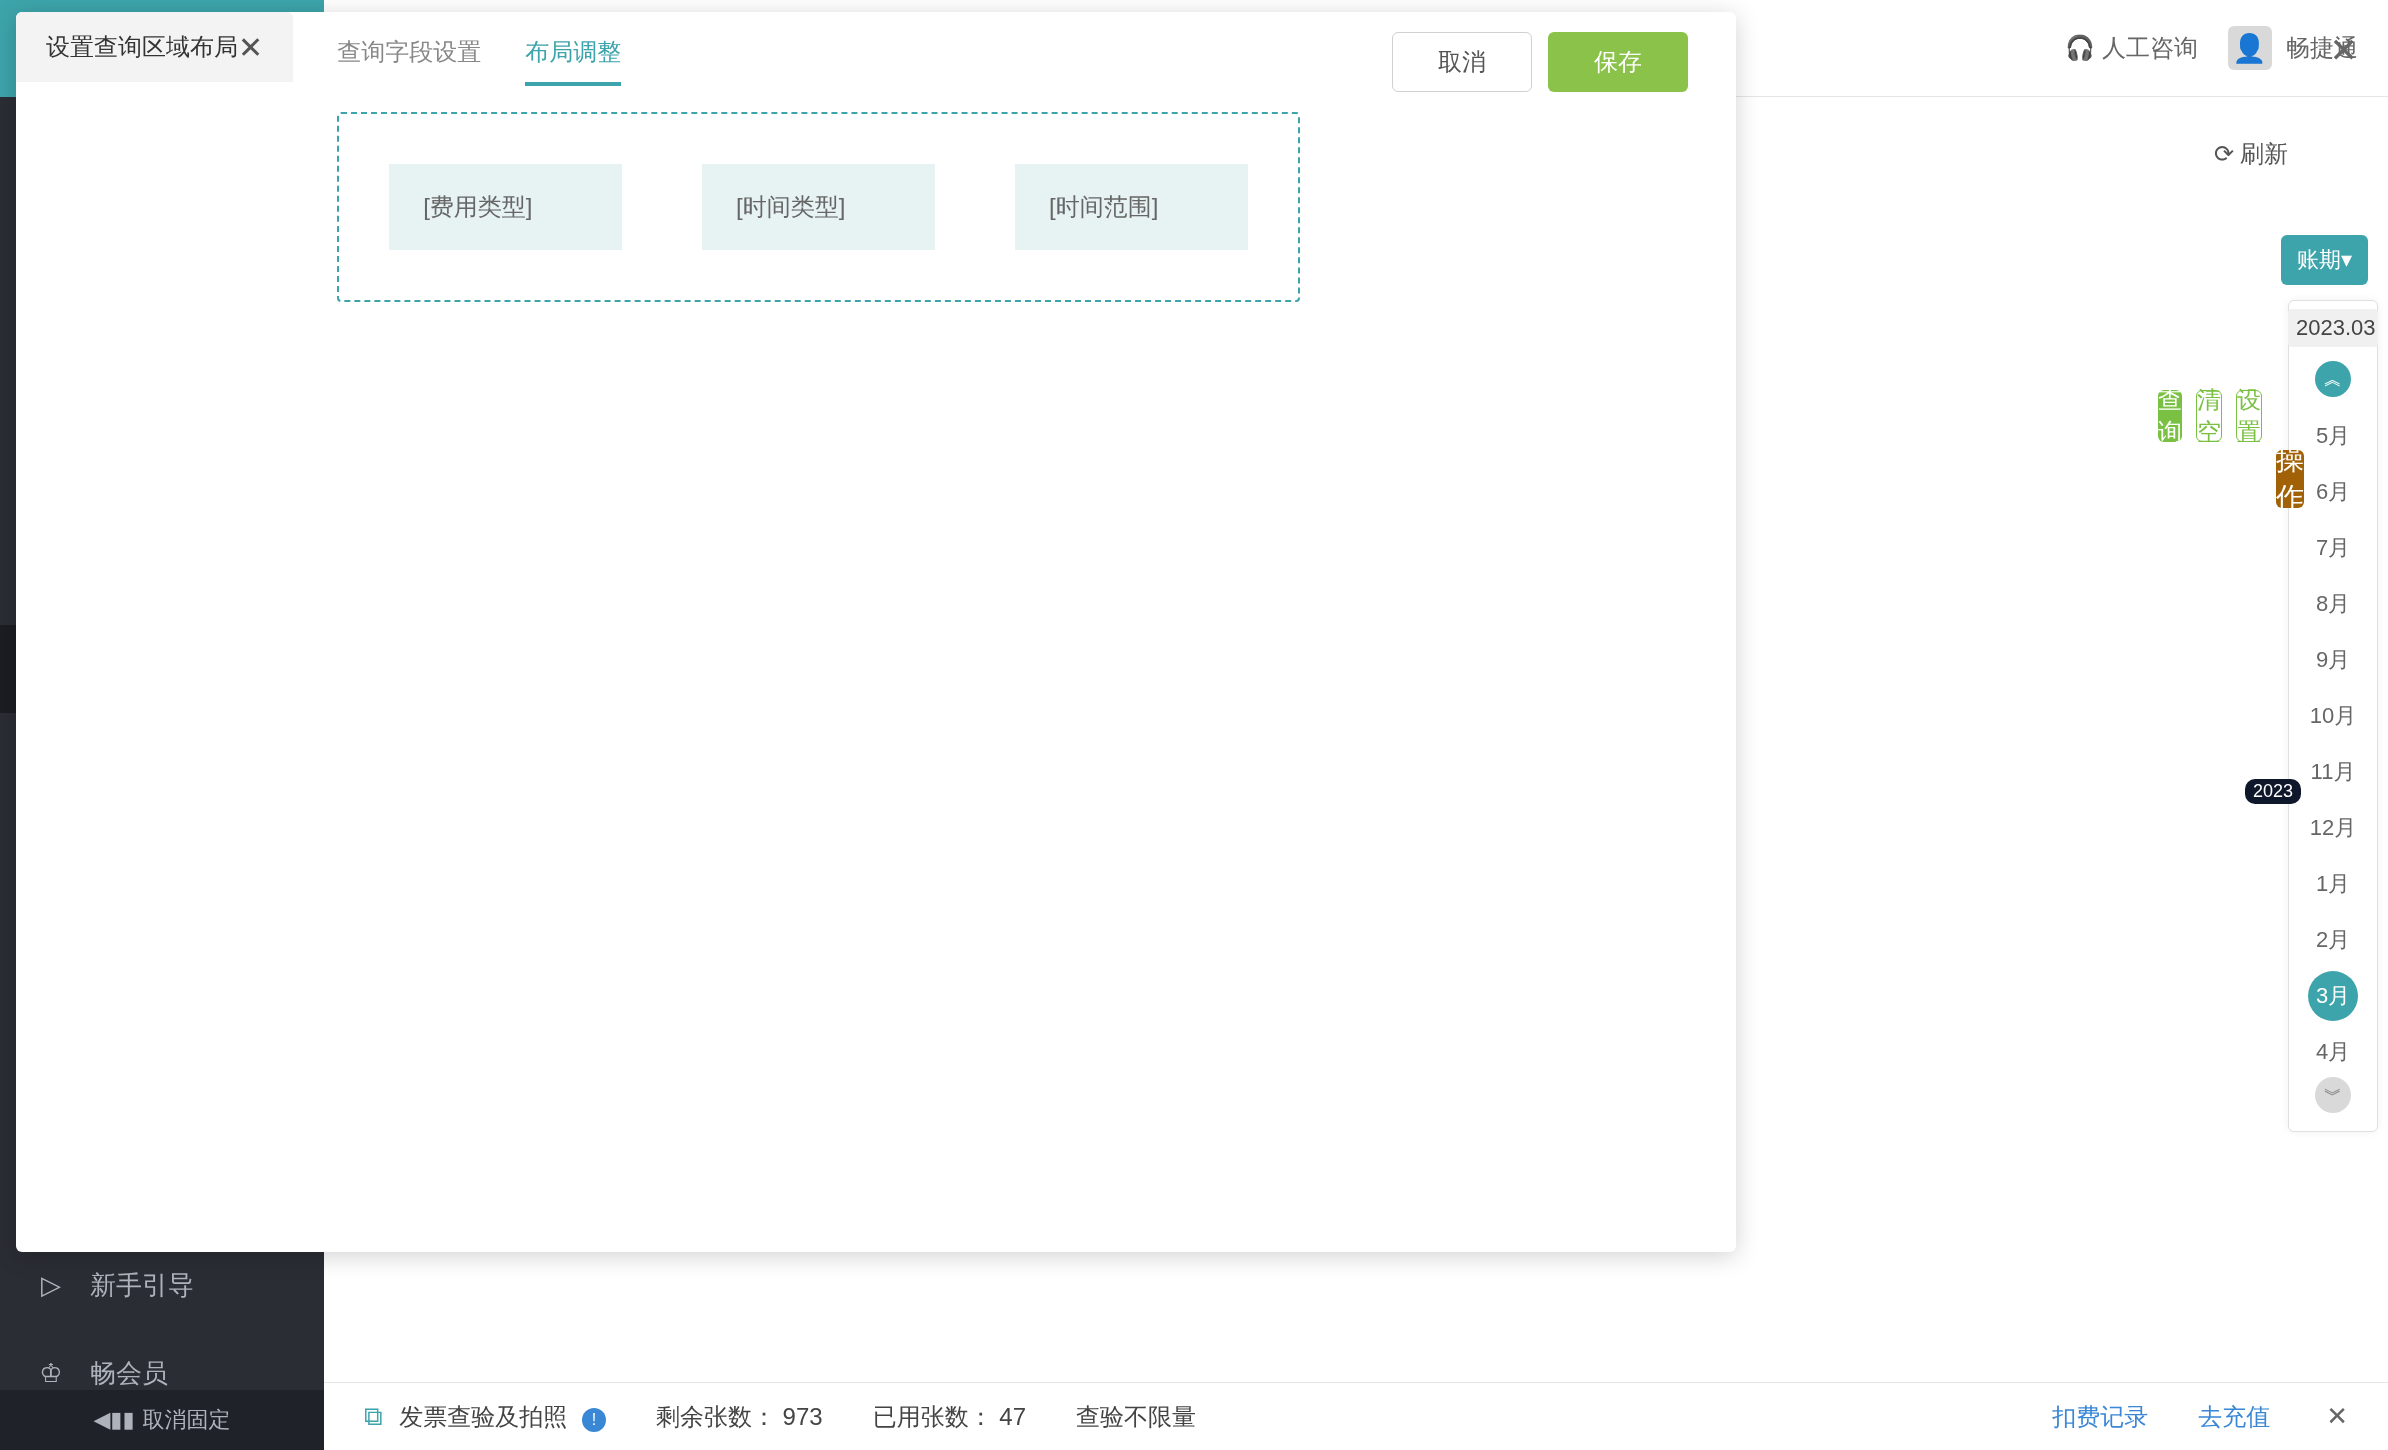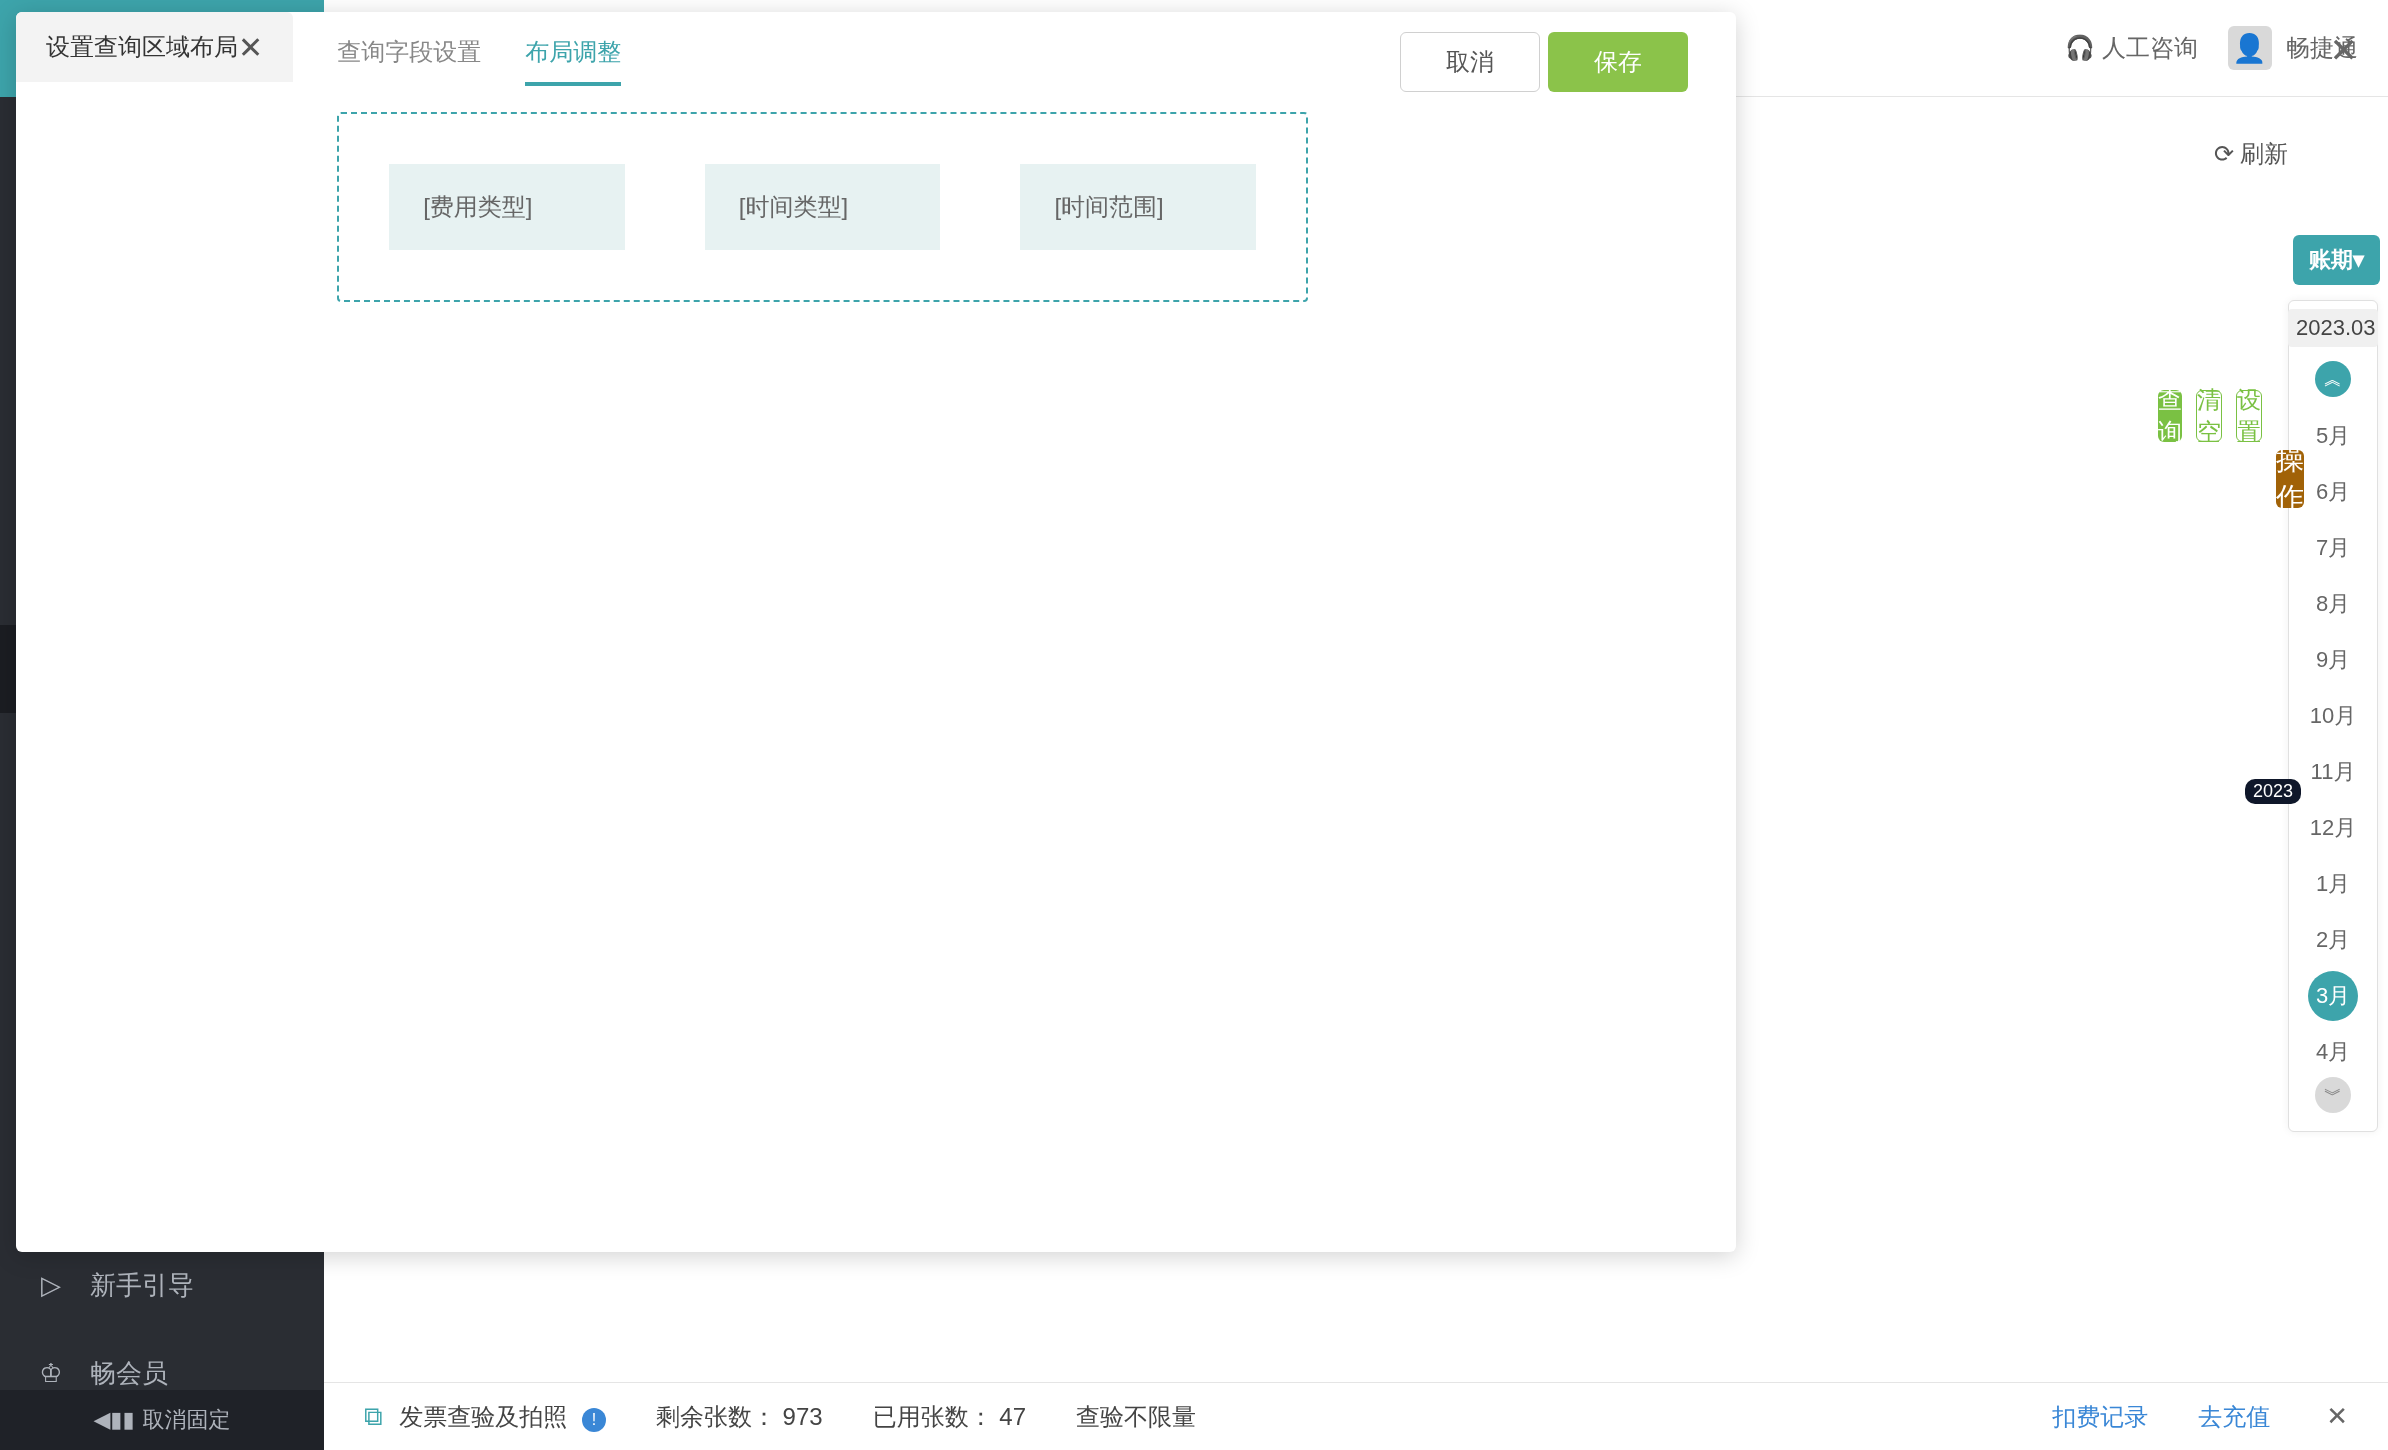--- a/index.html
+++ b/index.html
@@ -32,41 +32,41 @@
     
     .tab-close { position: absolute; top: 30px; right: 30px; font-size: 34px; color: #666; z-index: 6; }
     .btn-search { height: 52px; background: #7ac143; color: #fff; border-radius: 6px; display: flex; align-items: center; justify-content: center; font-size: 24px; }
     .btn-clear { height: 52px; border: 1px solid #7ac143; color: #7ac143; border-radius: 6px; display: flex; align-items: center; justify-content: center; font-size: 24px; background: #fff; }
     .btn-ops { margin-top: 8px; height: 58px; background: #a16207; color: #fff; border-radius: 6px; display: flex; align-items: center; justify-content: center; font-size: 28px; text-align: center; }
     
     
     .refresh-link { position: absolute; top: 138px; right: 100px; color: #555; font-size: 24px; z-index: 6; display: flex; align-items: center; gap: 6px; }
 
     
-    .period-dd { position: absolute; top: 235px; right: 8px; background: #3da4ab; color: #fff; font-size: 22px; padding: 10px 16px; border-radius: 6px; z-index: 6; font-weight: bold; }
+    .period-dd { position: absolute; top: 235px; right: 20px; background: #3da4ab; color: #fff; font-size: 22px; padding: 10px 16px; border-radius: 6px; z-index: 6; }
     
     
     .period-panel { position: absolute; top: 300px; right: 10px; width: 90px; background: #fff; border: 1px solid #e0e0e0; border-radius: 6px; z-index: 6; padding: 8px 0 54px 0; display: flex; flex-direction: column; align-items: center; gap: 8px; box-shadow: 0 0 8px rgba(0,0,0,.06); }
     .period-panel .top-pill { background: #f0f0f0; border-radius: 4px; font-size: 22px; color: #444; padding: 6px 8px; width: 90px; text-align: center; }
     .period-panel .circle-up { width: 36px; height: 36px; border-radius: 50%; background: #3da4ab; color: #fff; display: flex; align-items: center; justify-content: center; font-size: 18px; margin: 6px 0; }
     .period-panel .circle-down { width: 36px; height: 36px; border-radius: 50%; background: #d9d9d9; color: #888; display: flex; align-items: center; justify-content: center; font-size: 18px; margin: 6px 0; position: absolute; bottom: 12px; }
     .period-panel .month { font-size: 22px; color: #666; padding: 10px 0; width: 50px; text-align: center; }
     .period-panel .month.active { background: #3da4ab; color: #fff; border-radius: 50%; width: 50px; height: 50px; display: flex; align-items: center; justify-content: center; }
     .period-panel .year-badge { position: absolute; left: -44px; top: 478px; background: #0f172a; color: #fff; font-size: 18px; padding: 2px 8px; border-radius: 10px; }
     .modal { position: absolute; top: 12px; left: 16px; width: 1720px; height: 1240px; background: #fff; border-radius: 6px; box-shadow: 0 4px 24px rgba(0,0,0,.18); display: flex; z-index: 20; }
     .modal-header { height: 70px; background: #f3f3f3; border-radius: 6px 6px 0 0; display: flex; align-items: center; justify-content: space-between; padding: 0 30px; }
     .modal-title { font-size: 24px; color: #333; }
     .modal-close { font-size: 30px; color: #555; cursor: pointer; }
     .modal-body { flex: 1; padding: 24px 44px; }
     .modal-tabs { display: flex; gap: 44px; margin-bottom: 26px; }
     .modal-tab { font-size: 24px; color: #888; padding-bottom: 14px; cursor: pointer; }
     .modal-tab.active { color: #3da4ab; border-bottom: 4px solid #3da4ab; }
     .drop-zone { border: 2px dashed #3da4ab; border-radius: 4px; padding: 50px; display: flex; gap: 80px; min-height: 156px; background: #fff; }
     .drop-item { flex: 1; background: #e7f2f2; height: 86px; display: flex; align-items: center; padding-left: 34px; font-size: 24px; color: #666; }
-    .modal-footer { height: 100px; display: flex; align-items: center; justify-content: flex-end; gap: 8px; padding: 0 48px; }
+    .modal-footer { height: 100px; display: flex; align-items: center; justify-content: flex-end; gap: 16px; padding: 0 48px; }
     .btn-cancel { width: 140px; height: 60px; border: 1px solid #d0d0d0; border-radius: 6px; display: flex; align-items: center; justify-content: center; font-size: 24px; color: #555; background: #fff; cursor: pointer; }
     .btn-save { width: 140px; height: 60px; background: #8bc34a; color: #fff; border-radius: 6px; display: flex; align-items: center; justify-content: center; font-size: 24px; cursor: pointer; }
     
     
     .bottom-bar { position: absolute; bottom: 0; left: 324px; right: 0; height: 68px; background: #fff; border-top: 1px solid #e5e5e5; display: flex; align-items: center; padding: 0 40px; gap: 50px; font-size: 24px; color: #444; z-index: 30; }
     .bottom-bar .link { color: #3a87d6; cursor: pointer; }
     .bottom-bar .closer { margin-left: 6px; color: #666; font-size: 26px; }
     .bottom-bar .spacer { flex: 1; }
     .bottom-bar .ic { color: #3da4ab; font-size: 26px; margin-right: 10px; }
     .bottom-bar .info-dot { display: inline-flex; width: 24px; height: 24px; border-radius: 50%; background: #3a87d6; color: #fff; align-items: center; justify-content: center; font-size: 16px; margin-left: 8px; }

